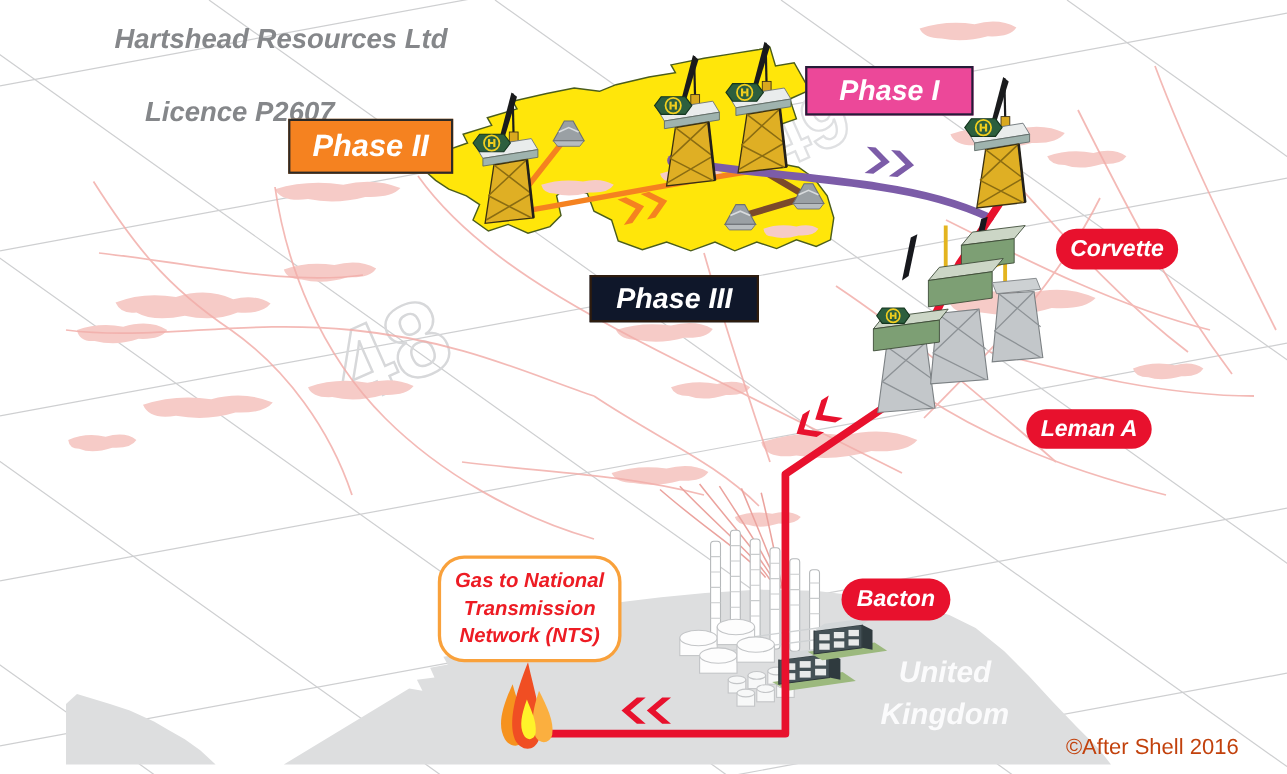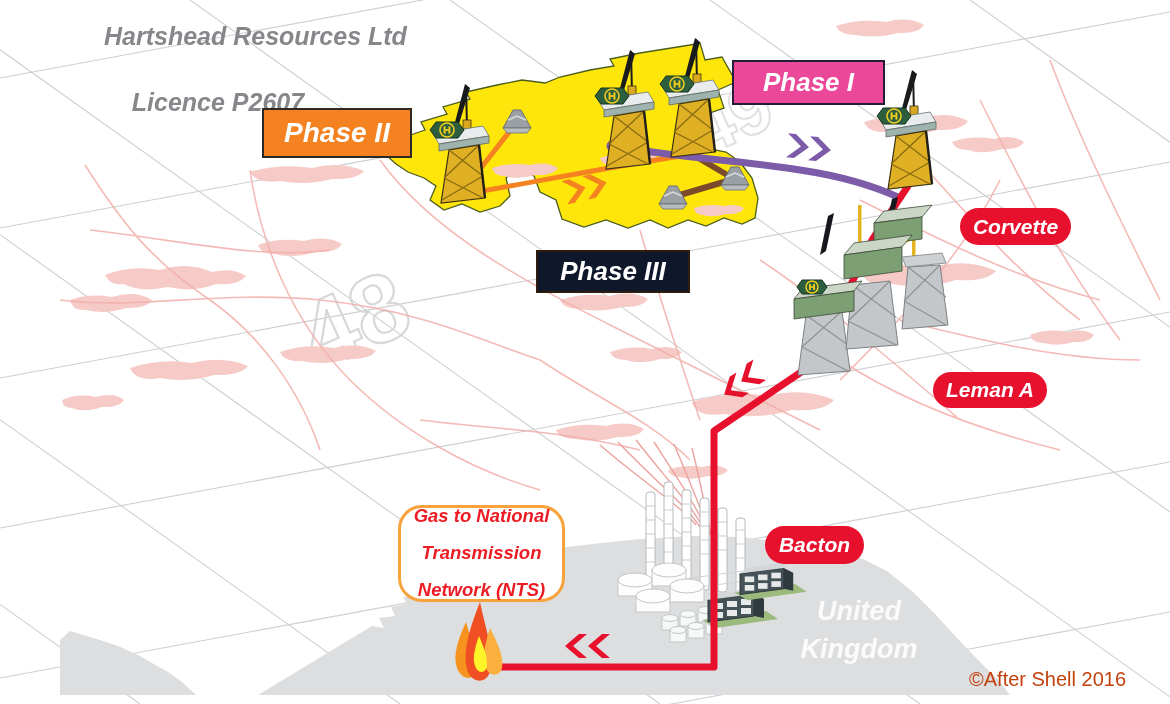--- a/index.html
+++ b/index.html
@@ -18,21 +18,21 @@
   .phase3{left:532px;top:250px;width:154px;height:43px;background:#0f172a;border-color:#2e1c0e;}
   .pill{position:absolute;display:flex;align-items:center;justify-content:center;
         background:#E8112D;color:#ffffff;font-weight:bold;font-style:italic;
         border-radius:999px;font-size:21px;margin-top:40px;}
   .pill-corvette{left:956px;top:168px;width:111px;height:37px;}
   .pill-leman{left:929px;top:332px;width:114px;height:36px;}
   .pill-bacton{left:761px;top:486px;width:99px;height:38px;}
   .nts-box{position:absolute;left:394px;top:505px;width:167px;height:97px;background:#ffffff;
         border:3.5px solid #F9A13B;border-radius:24px;box-sizing:border-box;
         display:flex;flex-direction:column;align-items:center;justify-content:center;
-        color:#ED1C24;font-weight:bold;font-style:italic;font-size:18.5px;line-height:1.35;gap:12px;}
+        color:#ED1C24;font-weight:bold;font-style:italic;font-size:18.5px;line-height:1.35;}
   .uk-label{position:absolute;left:770px;top:593px;width:170px;text-align:center;
         color:#fbfbfc;font-weight:bold;font-style:italic;font-size:27px;line-height:1.4;}
   .credit{position:absolute;left:965px;top:668px;color:#c2410c;font-size:20px;}
 </style>
 </head>
 <body>
 
 <div id="stage">
 <svg width="1170" height="704" viewBox="0 0 1170 704">
 

